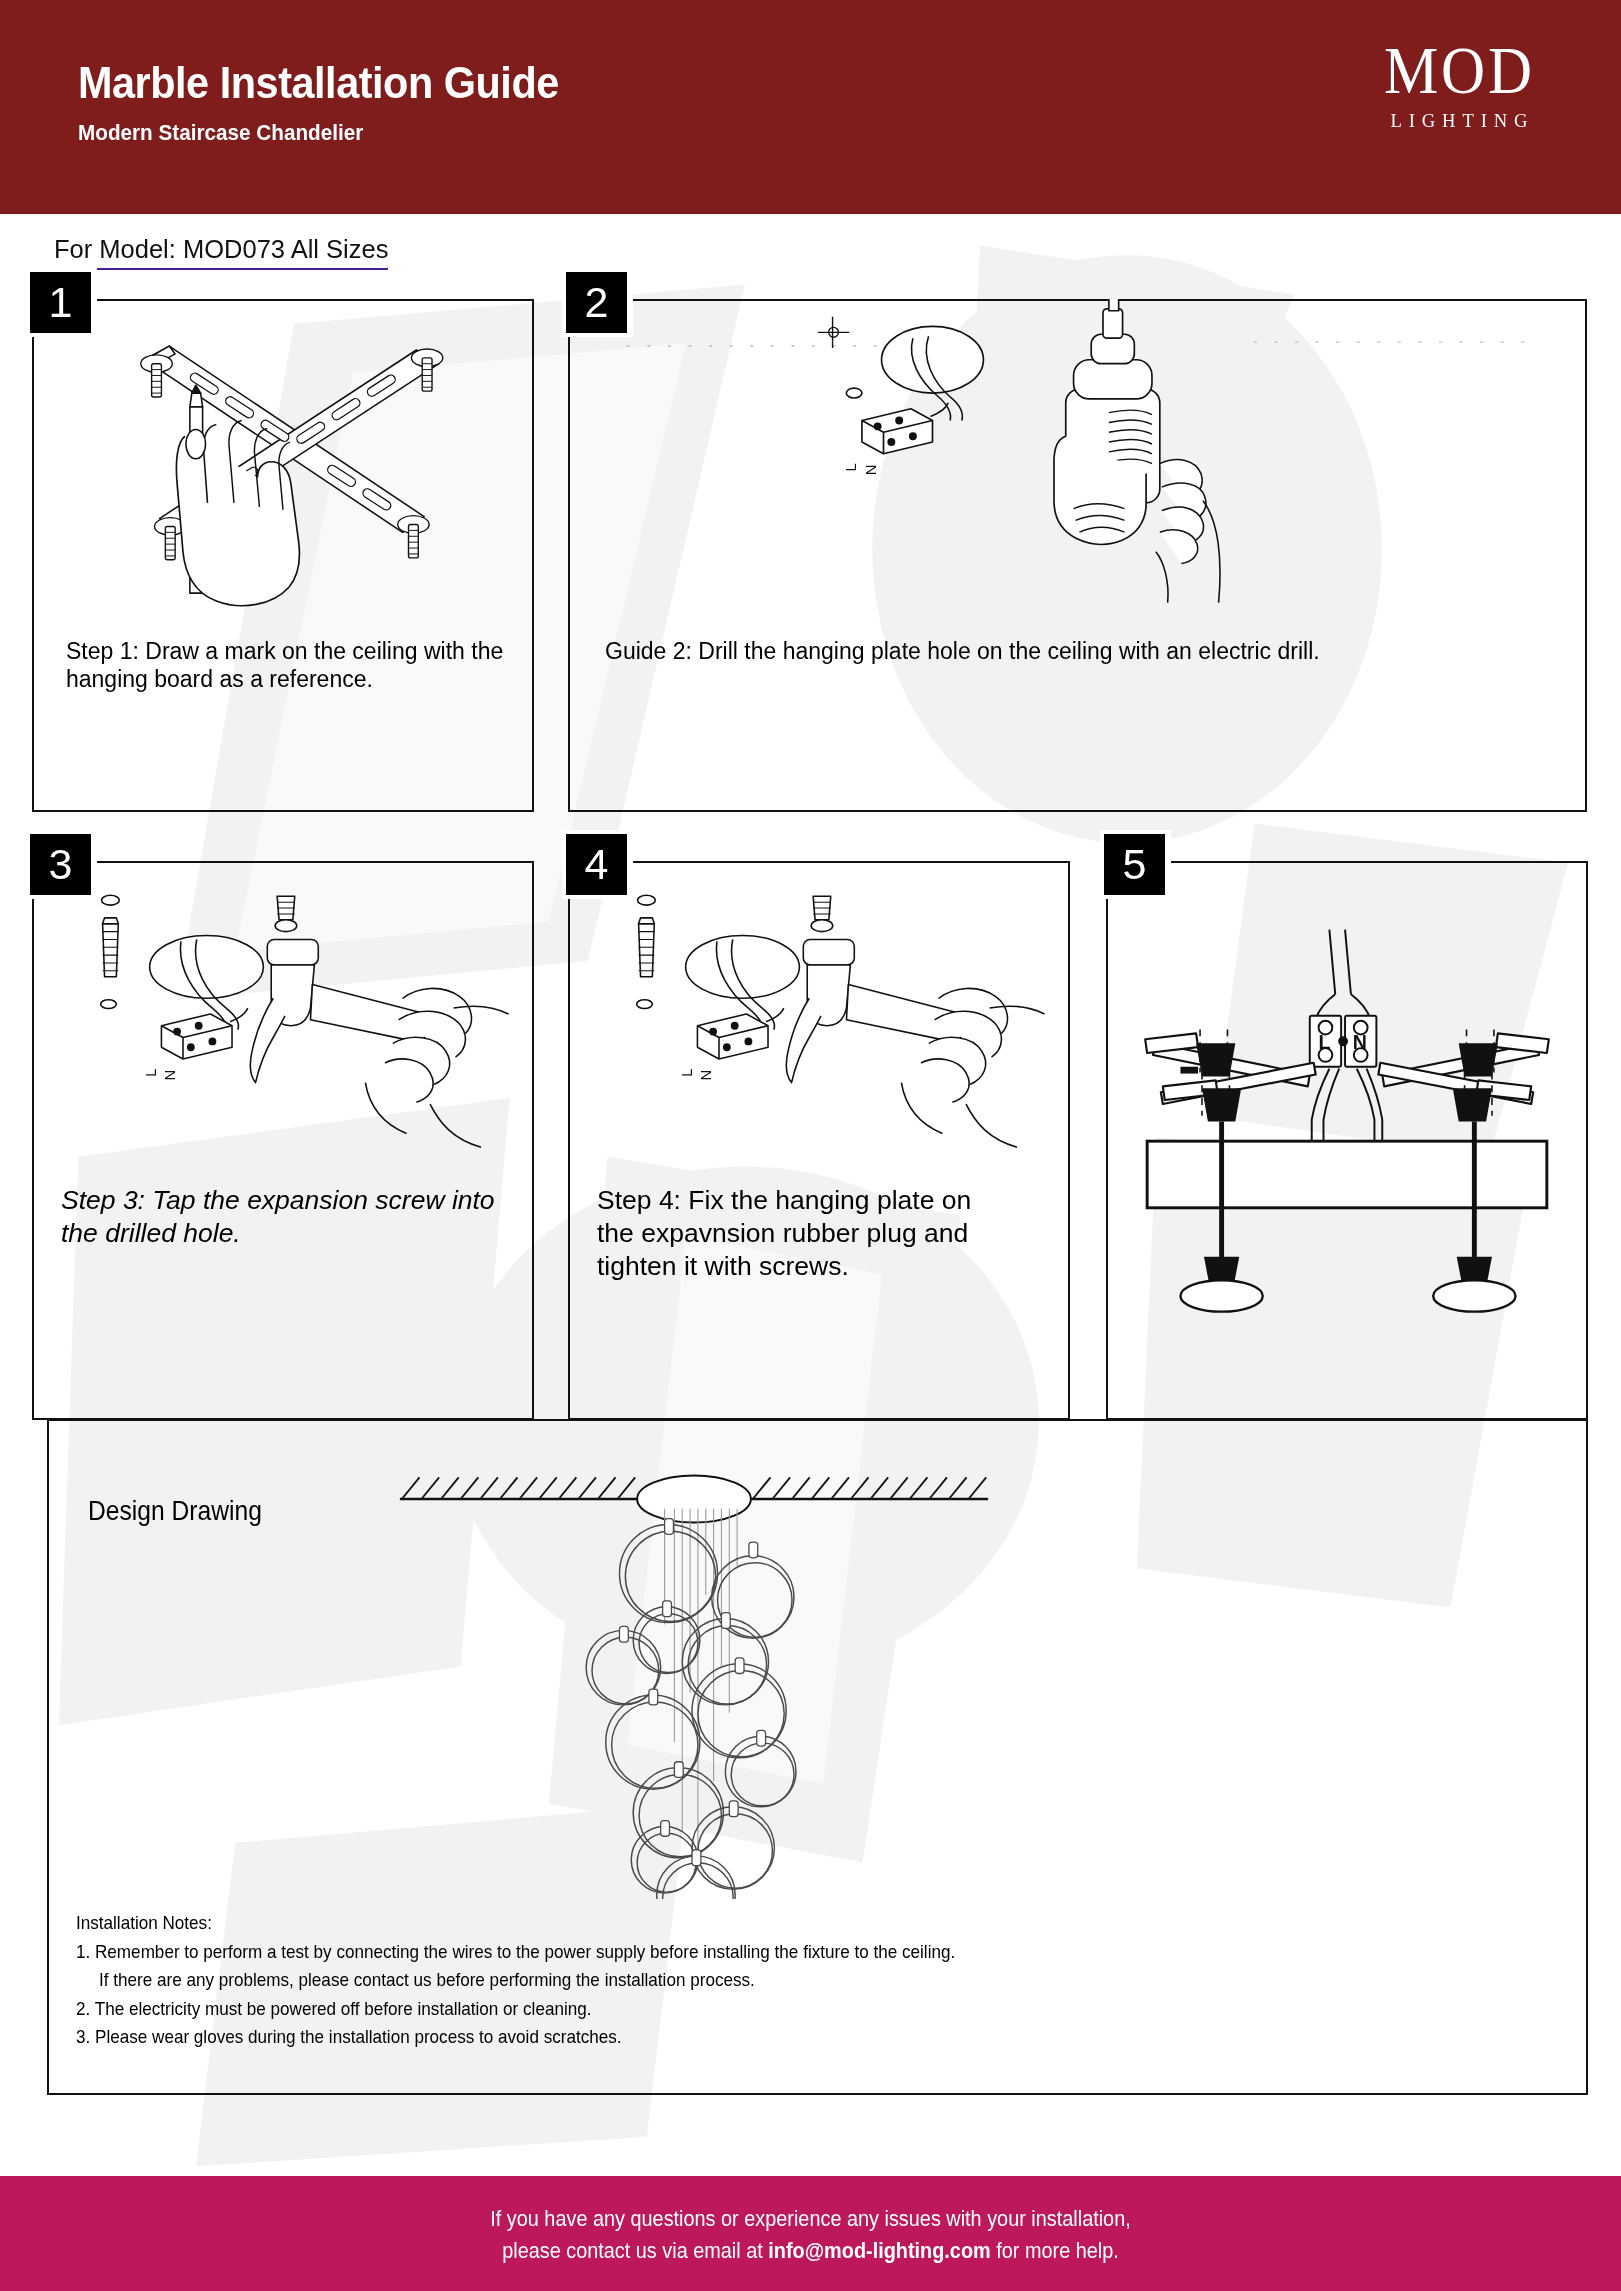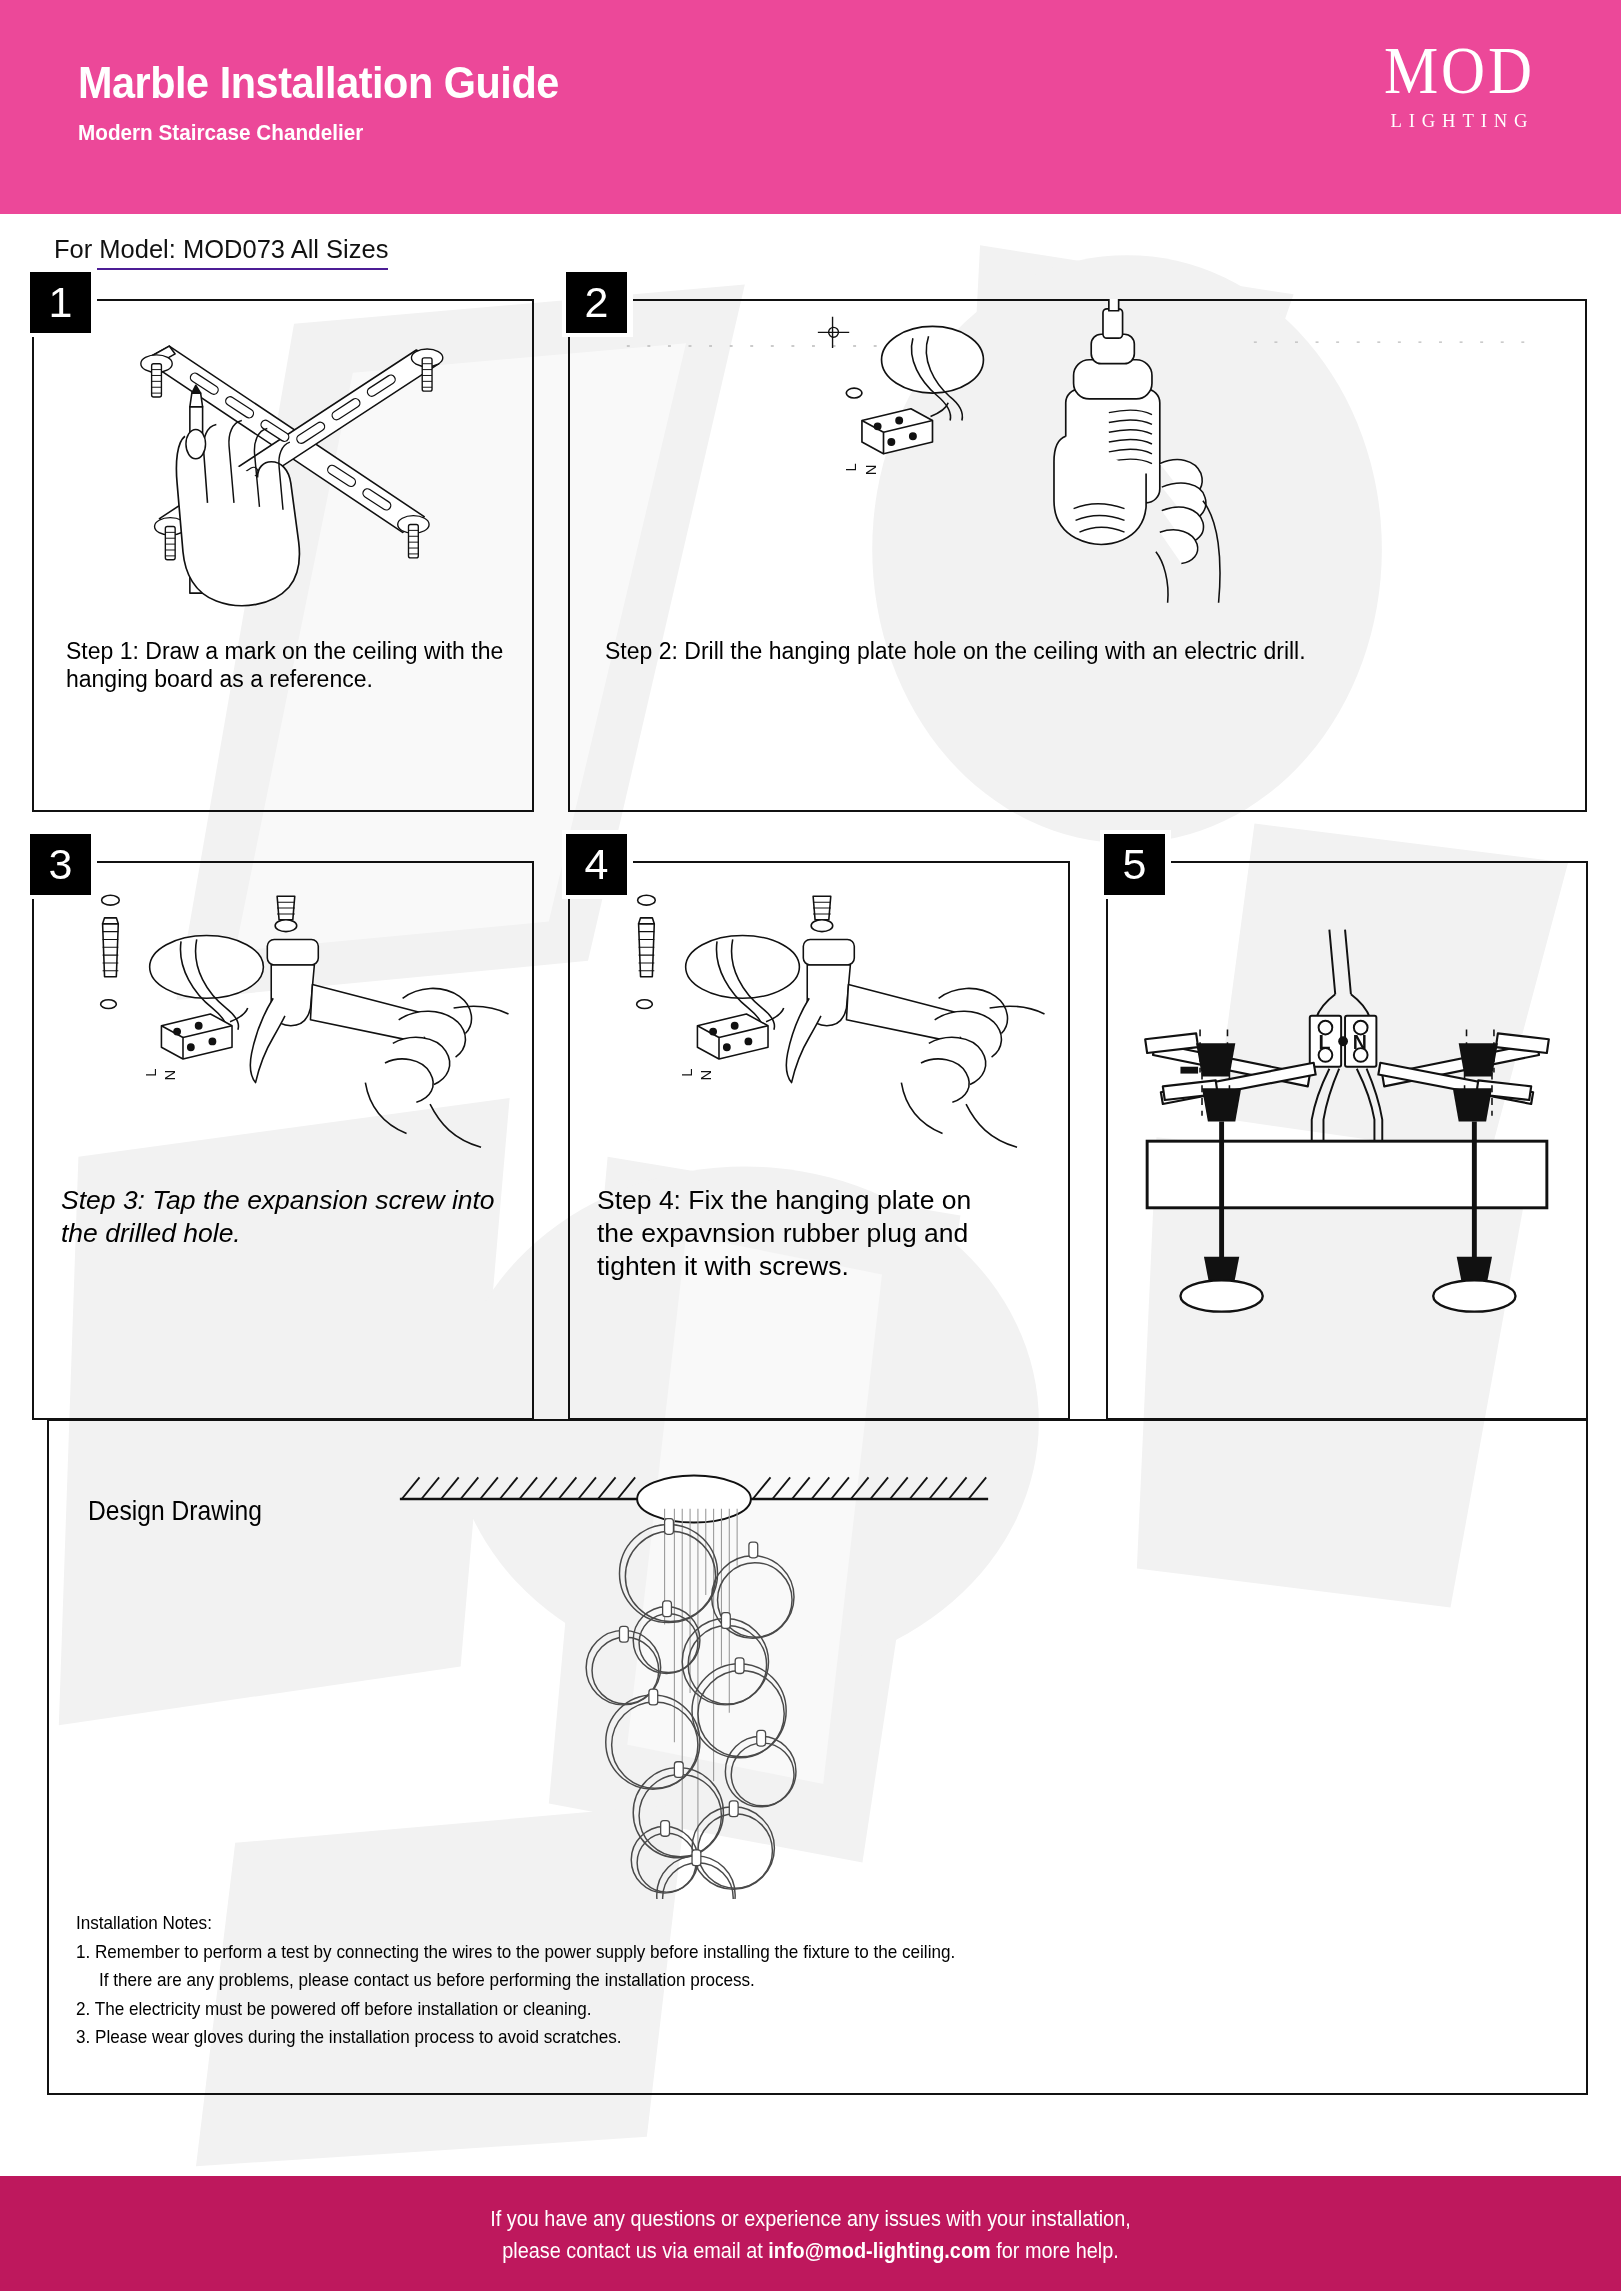--- a/index.html
+++ b/index.html
@@ -14,21 +14,21 @@
 
   
   .watermark {
     position:absolute; left:0; top:0; width:1621px; height:2292px;
     z-index:0; pointer-events:none;
   }
 
   
   .header {
     position:absolute; left:0; top:0; width:1621px; height:214px;
-    background:#ec4899; z-index:2;
+    background:#7f1d1d; z-index:2;
   }
   .header-title {
     position:absolute; left:78px; top:57px;
     font-family:"Liberation Sans", sans-serif;
     font-weight:bold; font-size:45px; color:#fff;
     letter-spacing:-0.5px;
     transform:scaleX(0.92); transform-origin:left center;
     white-space:nowrap;
   }
   .header-sub {
@@ -272,21 +272,21 @@
       <path d="M604 238 c18 -6 34 0 38 12 c3 10 -4 18 -16 20" fill="#fff" stroke-width="1.6"></path>
       <path d="M600 258 c8 10 14 30 12 52" fill="none" stroke-width="1.6"></path>
       <path d="M648 206 c16 20 20 60 16 104" fill="none" stroke-width="1.6"></path>
     </g>
     <g font-family="Liberation Sans, sans-serif" font-size="15" fill="#111">
       <text x="294" y="176" transform="rotate(-90 294 176)">L</text>
       <text x="314" y="180" transform="rotate(-90 314 180)">N</text>
     </g>
   </svg>
 
-  <div class="caption" style="left:37px; top:338px; width:941px;">Step 2: Drill the hanging plate hole on the ceiling with an electric drill.</div>
+  <div class="caption" style="left:37px; top:338px; width:941px;">Guide 2: Drill the hanging plate hole on the ceiling with an electric drill.</div>
 </div>
 
 <div class="panel" style="left:32px; top:861px; width:502px; height:559px;">
   <div class="panel-frame"></div>
   <div class="badge-mask"></div>
   <div class="badge">3</div>
 
   <svg class="panel-art" viewBox="0 0 512 330">
     <g fill="#fff" stroke="#111" stroke-width="1.6" stroke-linejoin="round">
 

